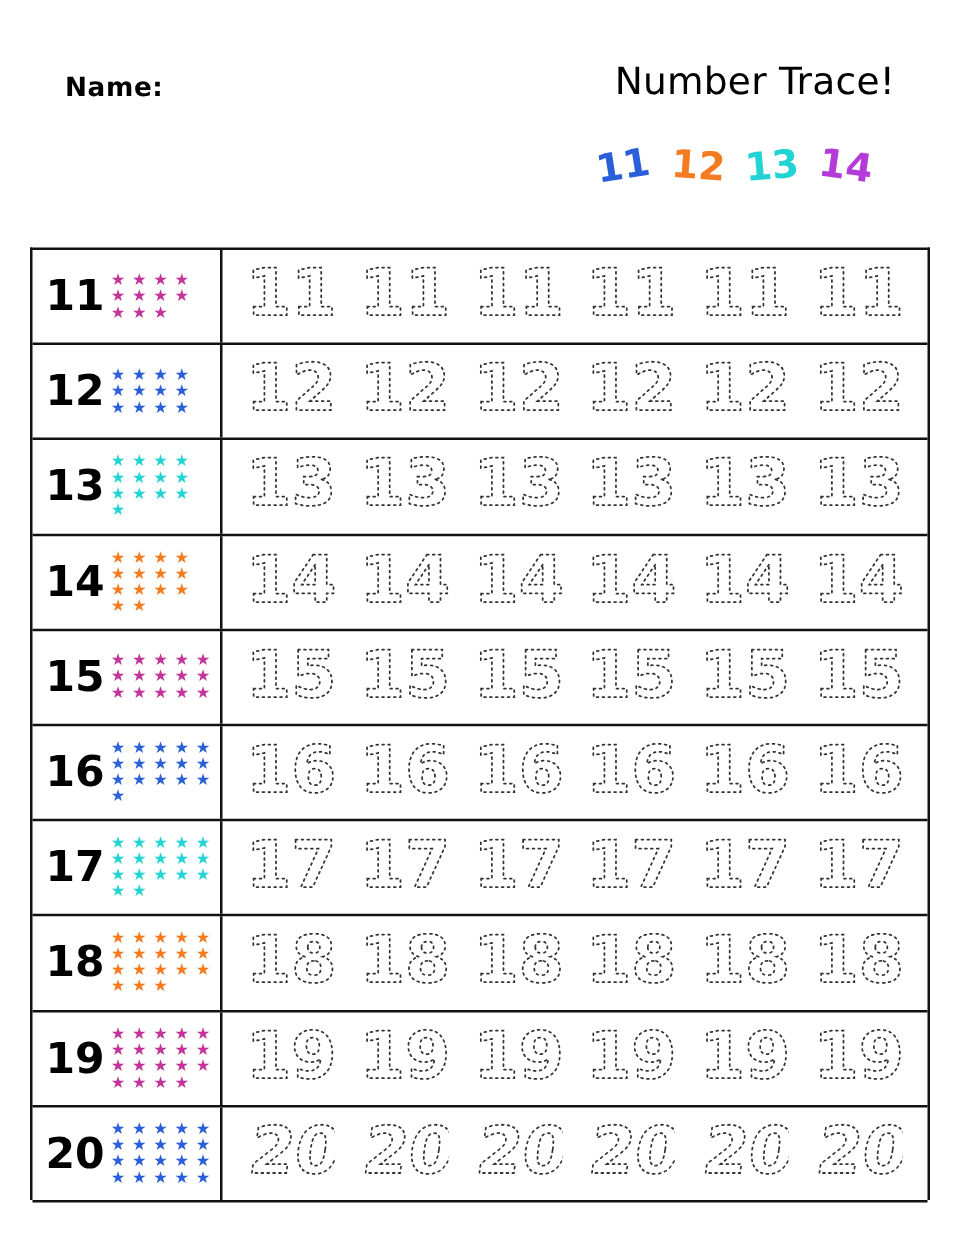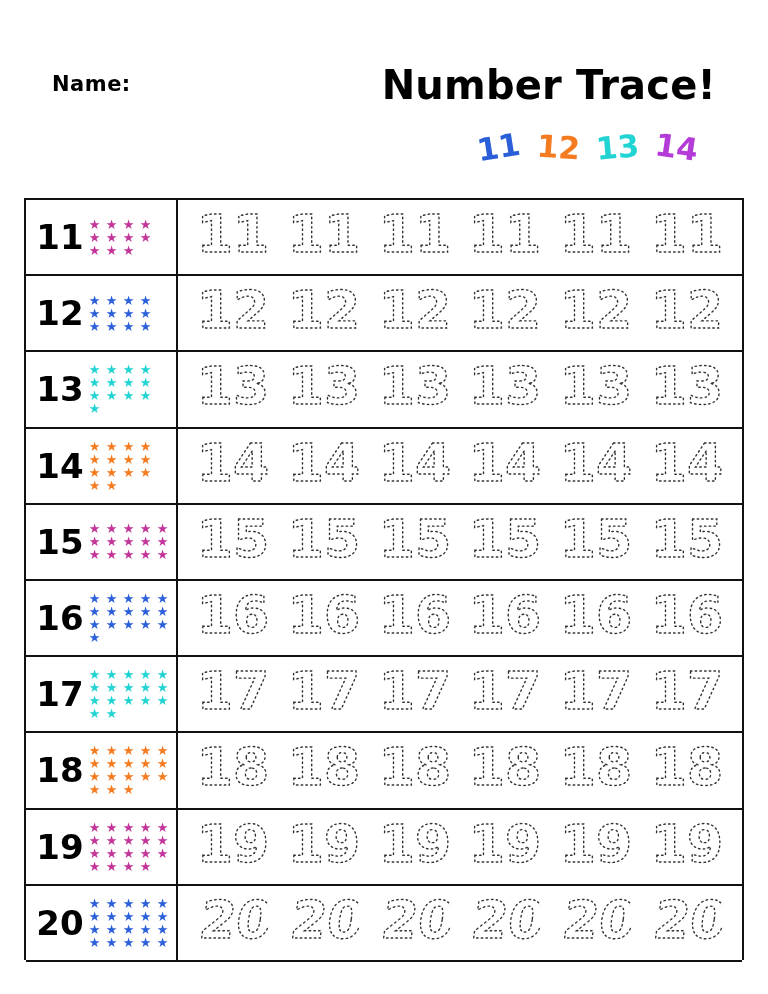--- a/index.html
+++ b/index.html
@@ -15,21 +15,21 @@
     position: relative;
     width: 768px;
     height: 994px;
     background: #ffffff;
     overflow: hidden;
   }
 
   
   .header {
     position: absolute;
-    left: 0; top: 14px;
+    left: 0; top: 0;
     width: 768px;
     height: 190px;
   }
   .fields {
     position: absolute;
     left: 52px;
     top: 58px;
     width: 300px;
   }
   .field-label {
@@ -38,22 +38,22 @@
     font-size: 21px;
     color: #000;
     letter-spacing: 0.5px;
     margin-bottom: 32px;
   }
   .title {
     position: absolute;
     right: 52px;
     top: 48px;
     font-family: "DejaVu Sans", sans-serif;
-    font-weight: bold;
-    font-size: 40px;
+    font-weight: normal;
+    font-size: 30px;
     color: #000;
     letter-spacing: 0.2px;
     white-space: nowrap;
   }
   .title-numbers {
     position: absolute;
     right: 70px;
     top: 118px;
     display: flex;
     gap: 16px;

